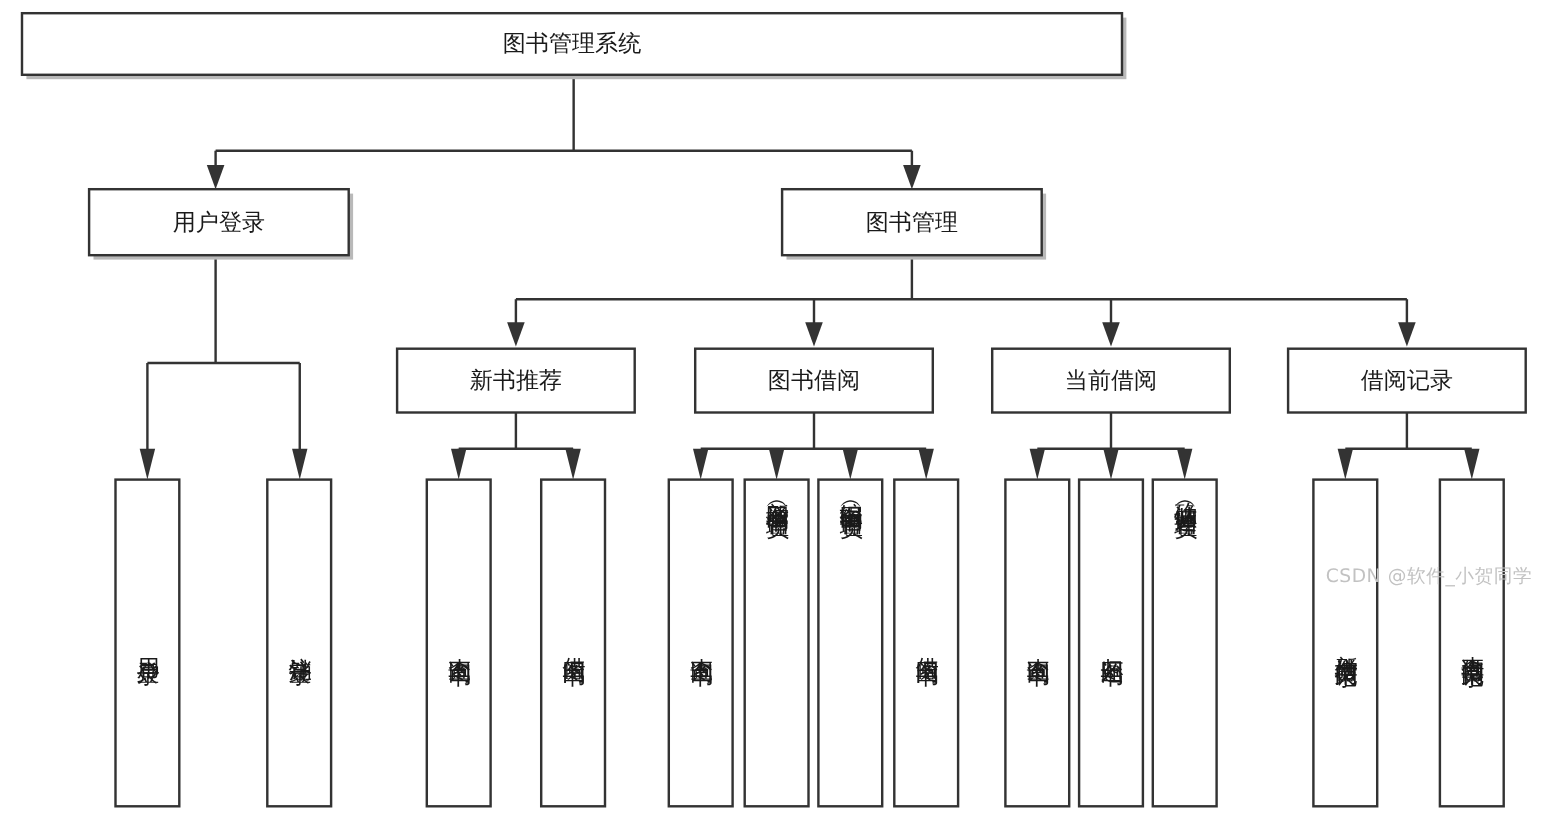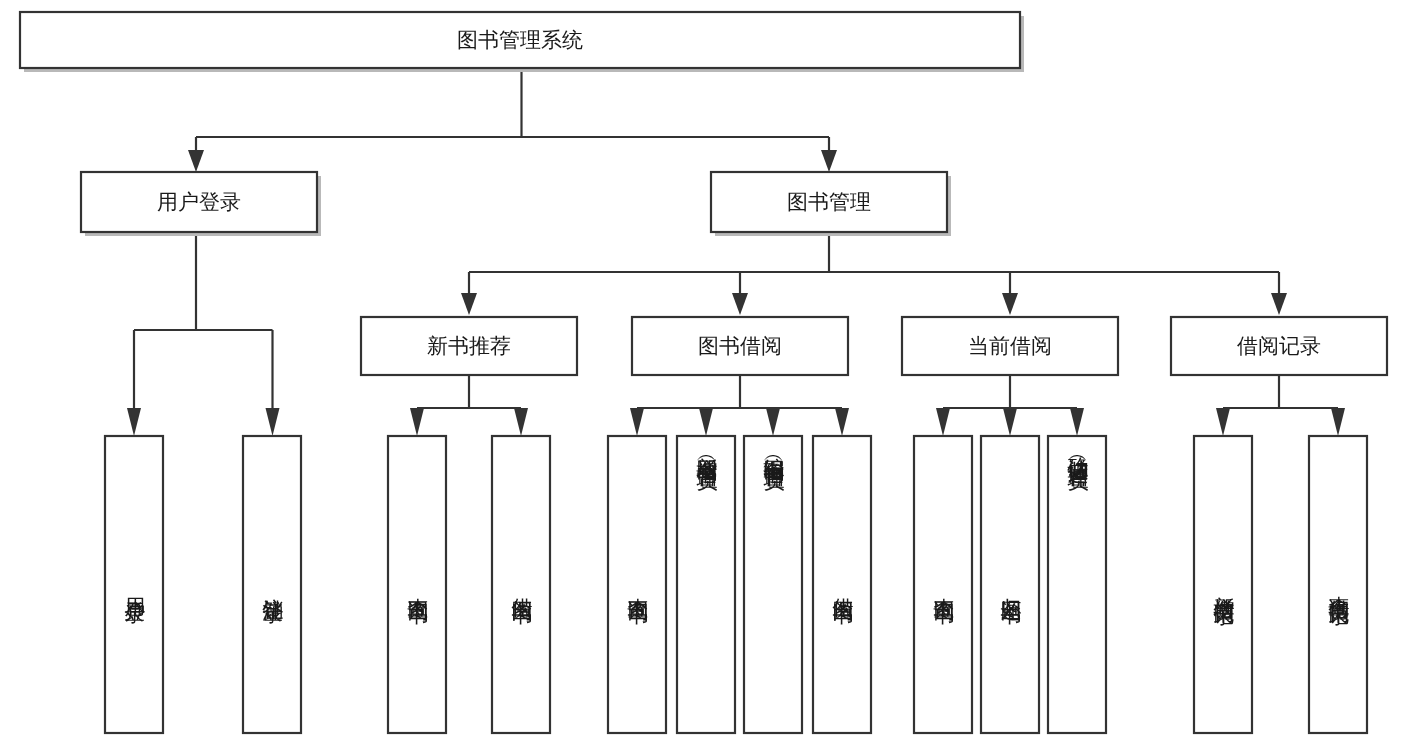--- a/index.html
+++ b/index.html
@@ -253,14 +253,15 @@
     <span class="leaf-label">确认归还（管理员）</span>
   </div>
 
   <div class="leaf-label-wrap" style="left:1194px; top:436px; width:58px; height:297px;">
     <span class="leaf-label">新增借阅记录</span>
   </div>
   <div class="leaf-label-wrap" style="left:1309px; top:436px; width:58px; height:297px;">
     <span class="leaf-label">查询借阅记录</span>
   </div>
 
+  <div class="watermark">CSDN @软件_小贺同学</div>
 
 </div>
 
 </body></html>

